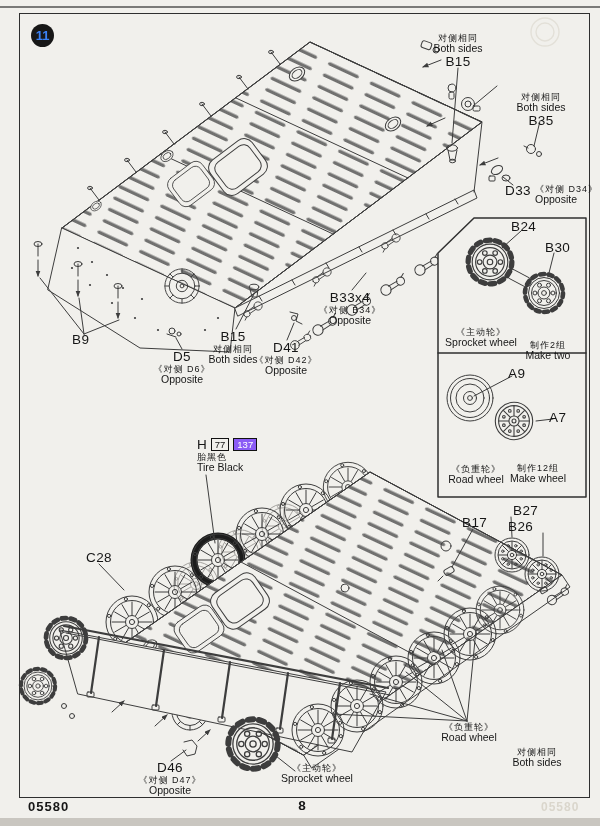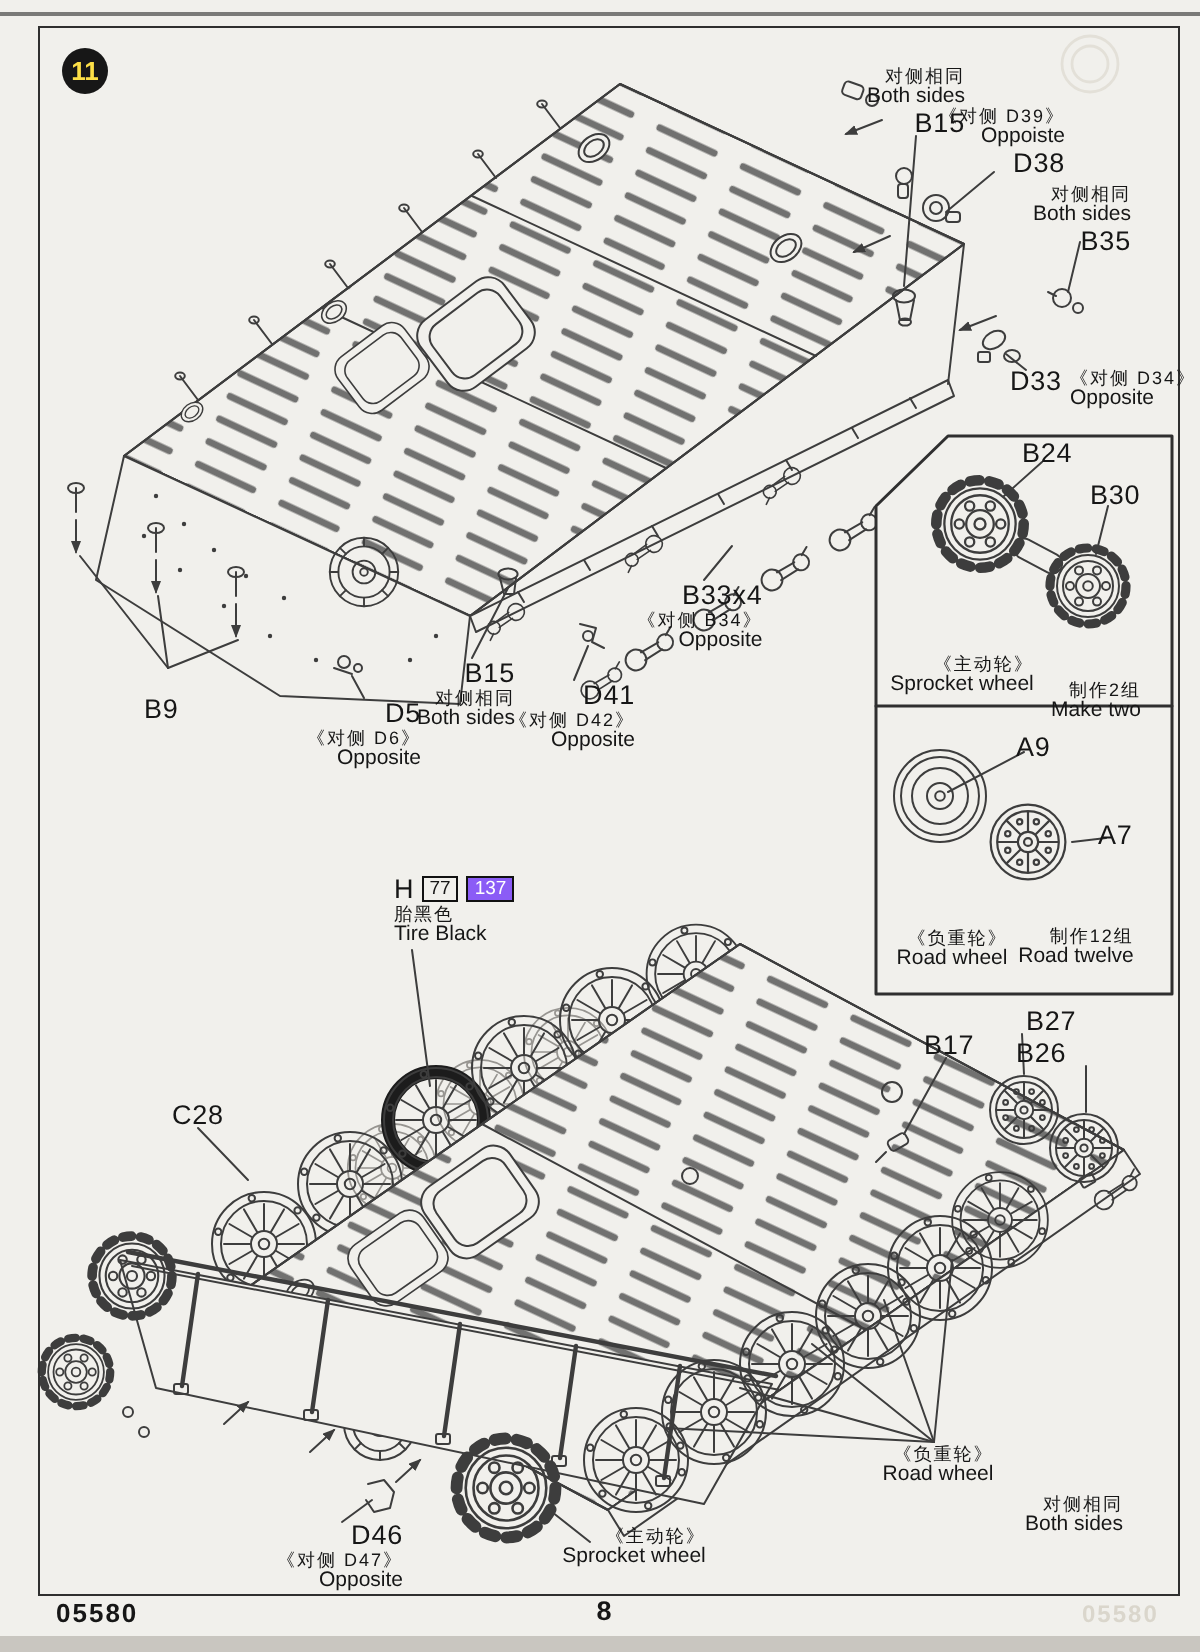--- a/index.html
+++ b/index.html
@@ -5,35 +5,35 @@
   html,body{margin:0;padding:0;}
   body{width:600px;height:826px;position:relative;background:#e9e7e3;
        font-family:"Liberation Sans","DejaVu Sans",sans-serif;color:#161616;
        -webkit-font-smoothing:antialiased;}
   .page{position:absolute;inset:0;background:#f1f0ec;overflow:hidden;}
   .scan-top{position:absolute;left:0;top:6px;width:600px;height:2px;background:#7a7a78;}
   .scan-bottom{position:absolute;left:0;bottom:0;width:600px;height:8px;background:#c9c6c0;}
   .frame{position:absolute;left:19px;top:13px;width:569px;height:783px;
          border:1.6px solid #2f2f2f;background:transparent;}
   .badge{position:absolute;left:31px;top:24px;width:23px;height:23px;border-radius:50%;
-         background:#171717;color:#fde047;font-size:13px;font-weight:bold;text-align:center;
+         background:#171717;color:#3b82f6;font-size:13px;font-weight:bold;text-align:center;
          line-height:23px;}
   svg.art-canvas{position:absolute;left:0;top:0;}
   svg .s{stroke:currentColor;fill:none;stroke-width:1;stroke-linecap:round;stroke-linejoin:round;}
   svg .art{color:#3d3d3d;}
   svg .ghost{color:#979591;}
   svg .pf{fill:#f1f0ec;}
   svg .dotf{fill:#3d3d3d;stroke:none;}
   svg .tire{stroke:#1c1c1c;stroke-width:7;}
   svg .teeth{stroke-dasharray:4.2 4.3;stroke-width:4.6;}
   svg .thick{stroke-width:2.2;}
   svg .box{stroke:#2f2f2f;stroke-width:1.5;}
   svg .emboss{stroke:#e3e0d8;stroke-width:1.4;}
   .lbl{position:absolute;white-space:nowrap;}
-  .ctr{transform:translateX(-50%);text-align:right;}
+  .ctr{transform:translateX(-50%);text-align:center;}
   .lbl .cn{display:block;font-size:9px;line-height:10px;letter-spacing:1px;}
   .lbl .en{display:block;font-size:10.5px;line-height:11.5px;}
   .lbl .pn{display:block;font-size:13.5px;line-height:14px;letter-spacing:.4px;}
   .row{display:flex;align-items:flex-start;gap:4px;}
   .swatch{display:inline-block;font-size:9.5px;line-height:11px;padding:0 3px;
           border:1.2px solid #111;vertical-align:3px;}
   .swatch.dark{background:#8b5cf6;color:#fff;}
   .paint-letter{font-size:13.5px;line-height:14px;}
   .footer-kit{position:absolute;left:28px;top:799px;font-size:13px;font-weight:bold;letter-spacing:1px;}
   .footer-page{position:absolute;left:288px;top:798px;width:28px;text-align:center;
@@ -381,38 +381,33 @@
   </svg>
 
   <div class="frame"></div>
   <div class="badge">11</div>
 
   <div class="lbl ctr" style="left:458px;top:33px">
     <span class="cn">对侧相同</span>
     <span class="en">Both sides</span>
     <span class="pn">B15</span>
   </div>
-  <div class="lbl ctr" style="left:501px;top:53px">
-    <span class="cn">《对侧 D39》</span>
-    <span class="en">Oppoiste</span>
-    <span class="pn">D38</span>
-  </div>
   <div class="lbl ctr" style="left:541px;top:92px">
     <span class="cn">对侧相同</span>
     <span class="en">Both sides</span>
     <span class="pn">B35</span>
   </div>
   <div class="lbl row" style="left:505px;top:184px">
     <span class="pn">D33</span>
     <span>
       <span class="cn">《对侧 D34》</span>
       <span class="en">Opposite</span>
     </span>
   </div>
-  <div class="lbl" style="left:72px;top:348px">
+  <div class="lbl" style="left:72px;top:333px">
     <span class="pn">B9</span>
   </div>
   <div class="lbl ctr" style="left:182px;top:350px">
     <span class="pn">D5</span>
     <span class="cn">《对侧 D6》</span>
     <span class="en">Opposite</span>
   </div>
   <div class="lbl ctr" style="left:233px;top:330px">
     <span class="pn">B15</span>
     <span class="cn">对侧相同</span>
@@ -448,21 +443,21 @@
   </div>
   <div class="lbl" style="left:549px;top:411px">
     <span class="pn">A7</span>
   </div>
   <div class="lbl ctr" style="left:476px;top:464px">
     <span class="cn">《负重轮》</span>
     <span class="en">Road wheel</span>
   </div>
   <div class="lbl ctr" style="left:538px;top:463px">
     <span class="cn">制作12组</span>
-    <span class="en">Road twelve</span>
+    <span class="en">Make wheel</span>
   </div>
 
   <div class="lbl" style="left:197px;top:438px">
     <span class="row">
       <span class="paint-letter">H</span>
       <span class="swatch">77</span>
       <span class="swatch dark">137</span>
     </span>
     <span class="cn">胎黑色</span>
     <span class="en">Tire Black</span>

